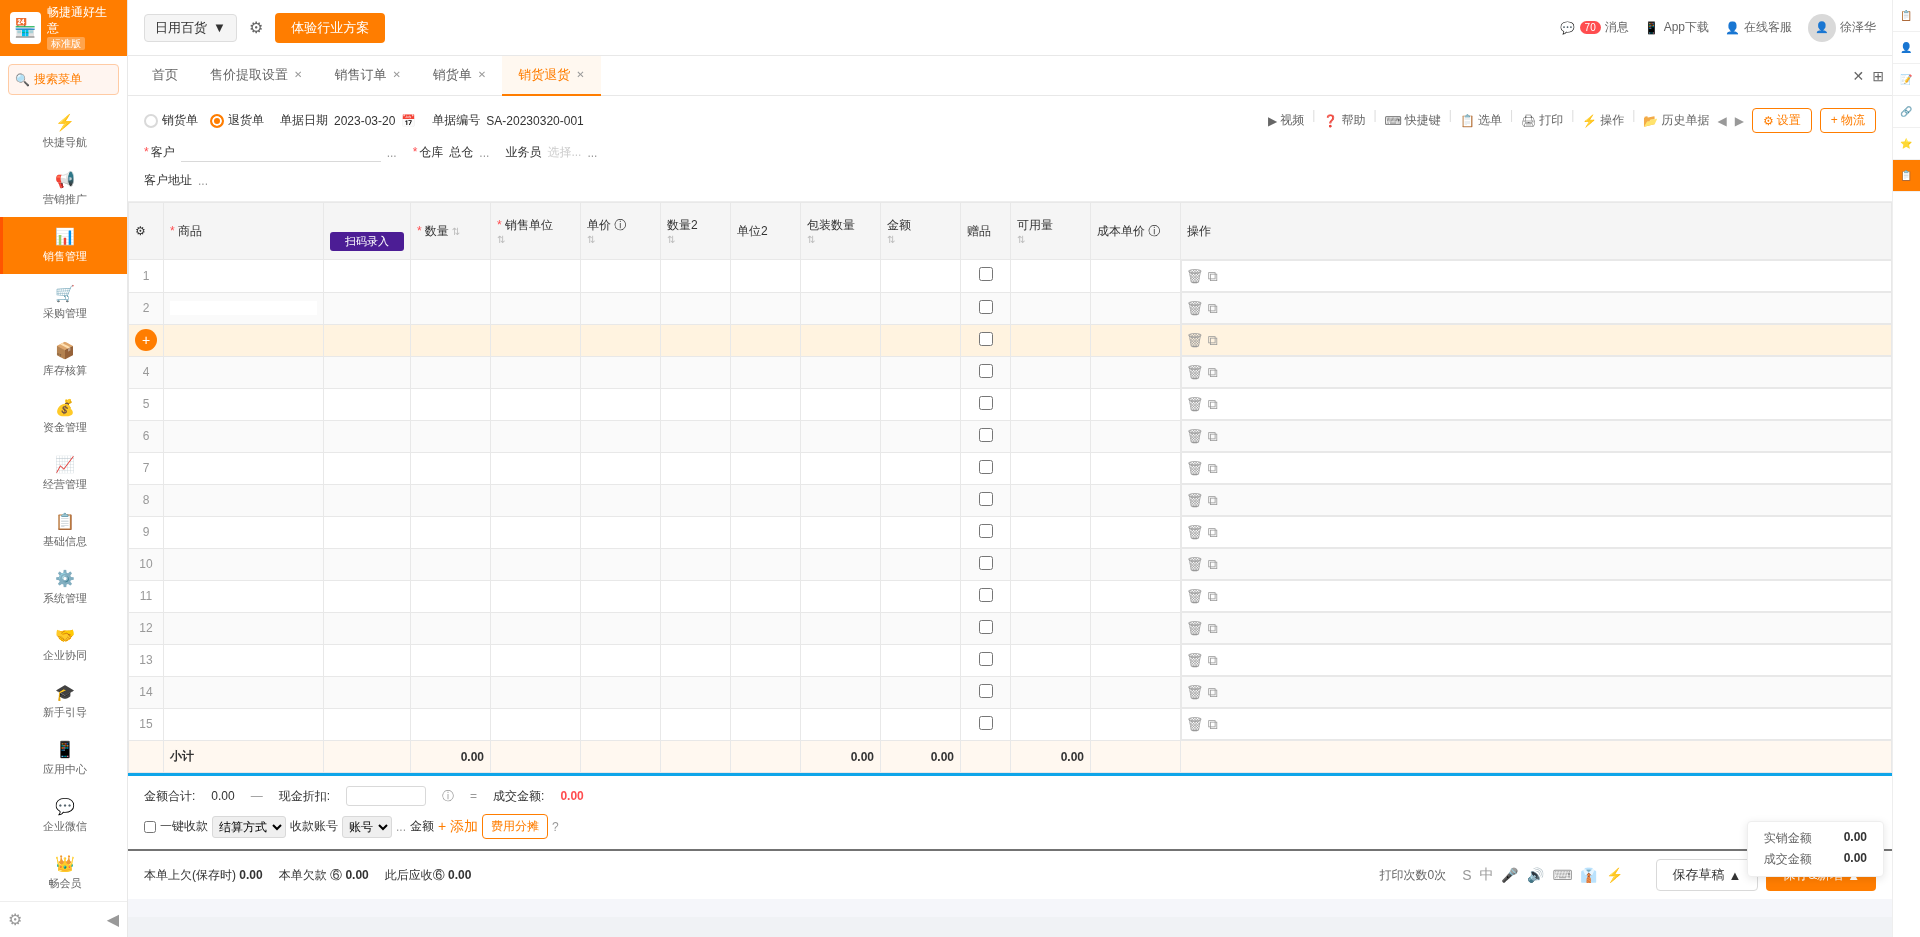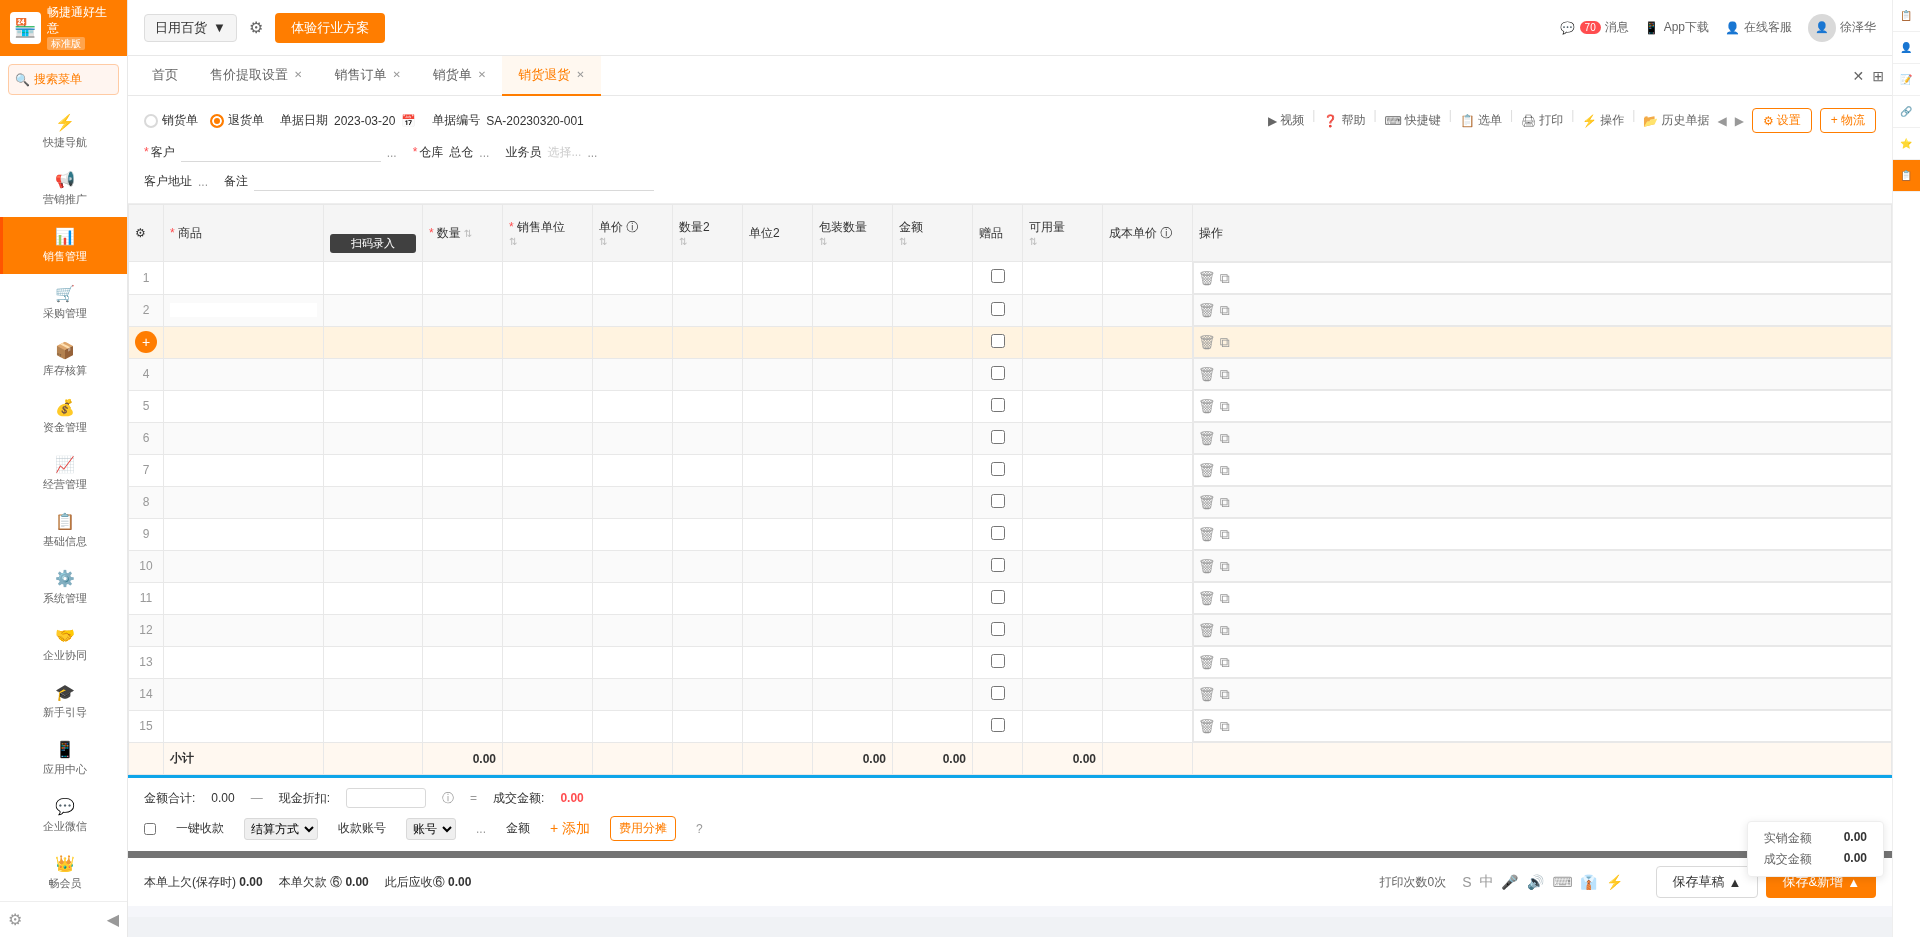--- a/index.html
+++ b/index.html
@@ -68,48 +68,48 @@
     table { width: 100%; border-collapse: collapse; font-size: 12px; }
     thead tr { background: #f5f5f5; }
     th { padding: 8px 6px; text-align: left; border: 1px solid #e8e8e8; color: #333; font-weight: normal; white-space: nowrap; position: sticky; top: 0; background: #f5f5f5; z-index: 1; }
     th .required-star { color: #ff4d4f; }
     td { padding: 4px 6px; border: 1px solid #e8e8e8; color: #333; height: 32px; }
     tr:nth-child(even) { background: #fafafa; }
     tr.highlighted { background: #fff3e0 !important; }
     tr.highlighted td { background: #fff3e0; }
     .row-num { color: #999; text-align: center; width: 30px; }
     .add-row-btn { width: 22px; height: 22px; background: #ff7d00; border-radius: 50%; display: flex; align-items: center; justify-content: center; color: #fff; cursor: pointer; font-size: 14px; border: none; }
-    .scan-btn { background: #404040; color: #fff; border: none; border-radius: 3px; padding: 2px 21px; font-size: 11px; cursor: pointer; white-space: nowrap; margin-top: 21px; }
+    .scan-btn { background: #4c1d95; color: #fff; border: none; border-radius: 3px; padding: 2px 15px; font-size: 11px; cursor: pointer; white-space: nowrap; margin-top: 21px; }
     .checkbox-cell { text-align: center; }
     .checkbox-input { width: 14px; height: 14px; }
     .delete-btn { background: none; border: none; cursor: pointer; color: #999; font-size: 14px; }
     .copy-btn { background: none; border: none; cursor: pointer; color: #999; font-size: 14px; }
     .subtotal-row td { background: #fff8f0 !important; font-weight: bold; }
 
     
     .bottom-form { background: #fff; padding: 10px 16px; border-top: 3px solid #0ea5e9; }
     .bottom-row { display: flex; align-items: center; gap: 16px; margin-bottom: 8px; }
     .bottom-label { color: #333; font-size: 12px; white-space: nowrap; }
     .bottom-value { color: #333; font-size: 12px; }
     .amount-display { color: #ff4d4f; font-weight: bold; }
     .equal-sign { color: #999; }
     .minus-sign { color: #999; }
-    .footer-bar { background: #fff; padding: 8px 16px; border-top: 7px solid #737373; display: flex; align-items: center; gap: 16px; font-size: 12px; }
+    .footer-bar { background: #fff; padding: 8px 16px; border-top: 2px solid #737373; display: flex; align-items: center; gap: 16px; font-size: 12px; }
     .footer-info { color: #666; }
     .footer-info span { color: #333; }
     .print-count { color: #666; margin-left: auto; }
     .footer-actions { display: flex; gap: 8px; }
     .save-draft-btn { background: #fff; border: 1px solid #d9d9d9; border-radius: 4px; padding: 6px 16px; cursor: pointer; font-size: 13px; color: #333; display: flex; align-items: center; gap: 4px; }
     .save-new-btn { background: #ff7d00; color: #fff; border: none; border-radius: 4px; padding: 6px 16px; cursor: pointer; font-size: 13px; display: flex; align-items: center; gap: 4px; }
 
     
     .right-panel { width: 28px; background: #fff; border-left: 1px solid #eee; display: flex; flex-direction: column; align-items: center; gap: 0; height: 937px; flex-shrink: 0; }
     .right-panel-item { width: 100%; padding: 10px 0; display: flex; flex-direction: column; align-items: center; cursor: pointer; color: #999; font-size: 10px; border-bottom: 1px solid #f0f0f0; }
 
-    .payment-row { display: flex; align-items: center; gap: 20px; }
+    .payment-row { display: flex; align-items: center; gap: 4px; }
     .checkbox-small { width: 12px; height: 12px; }
     .fee-split-btn { background: #fff; border: 1px solid #ff7d00; color: #ff7d00; border-radius: 4px; padding: 3px 8px; cursor: pointer; font-size: 12px; }
     .add-btn { background: none; border: none; cursor: pointer; color: #ff7d00; font-size: 14px; }
 
     .th-sortable { display: flex; align-items: center; gap: 3px; }
     .sort-icon { color: #bbb; font-size: 10px; display: flex; flex-direction: column; }
   </style>
 </head>
 <body>
 
@@ -336,24 +336,20 @@
           <span class="form-label">业务员</span>
           <span class="form-dotted" style="color:#ccc;">选择...</span>
           <span class="form-dotted">...</span>
         </div>
       </div>
       <div class="form-row">
         <div class="form-field">
           <span class="form-label">客户地址</span>
           <span class="form-dotted">...</span>
         </div>
-        <div class="form-field">
-          <span class="form-label">备注</span>
-          <input class="form-input" type="text" style="width: 400px;">
-        </div>
       </div>
     </div>
 
     <div class="table-container">
       <div class="table-wrapper">
         <table>
           <thead>
             <tr>
               <th style="width:30px;">
                 <span>⚙</span>

